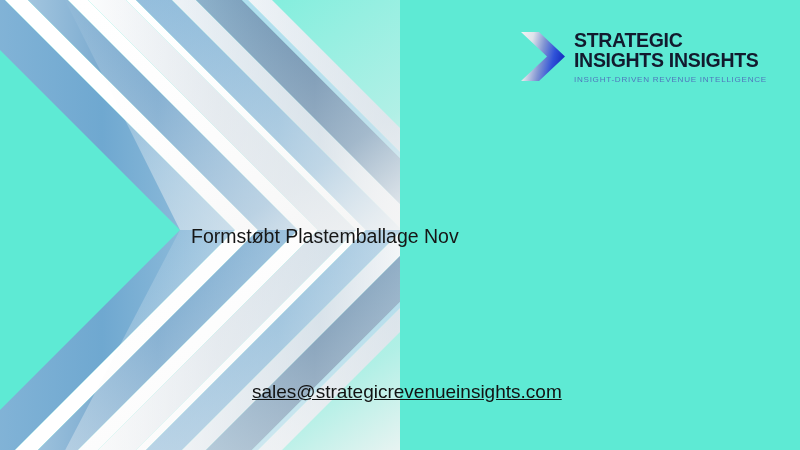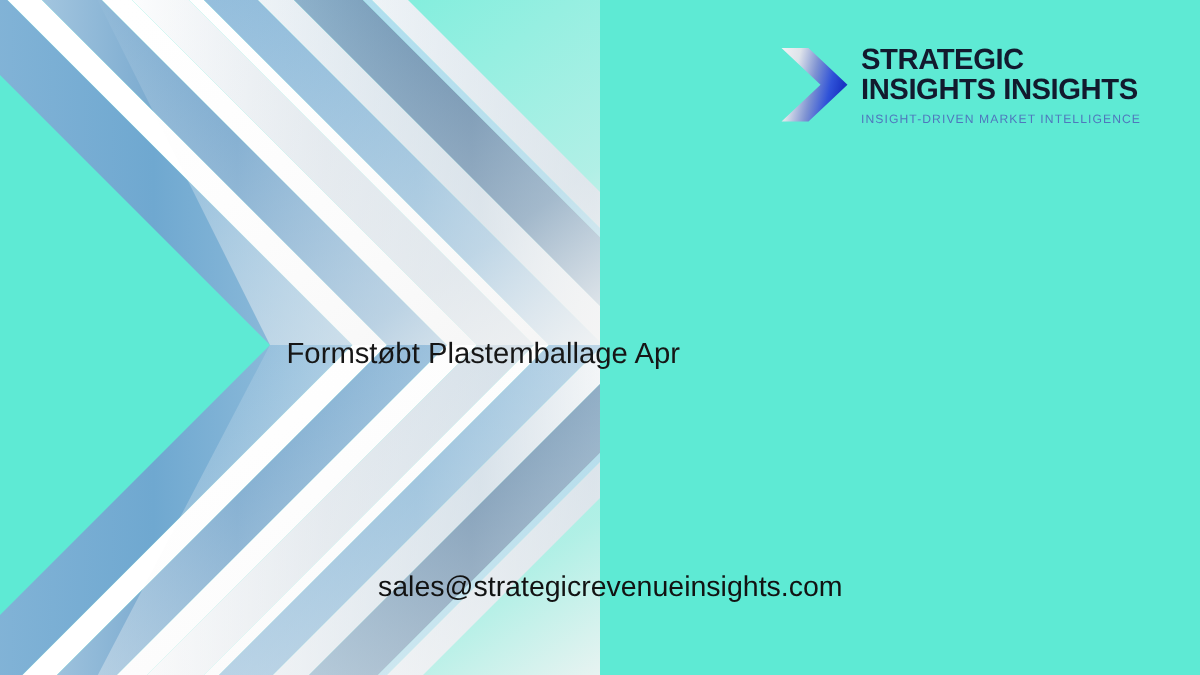--- a/index.html
+++ b/index.html
@@ -96,20 +96,21 @@
   #contact-email {
     position: absolute;
     left: 252px;
     top: 380px;
     color: #121212;
     font-size: 19px;
     line-height: 24px;
     font-weight: normal;
     white-space: nowrap;
     font-family: "Liberation Sans", sans-serif;
+    text-decoration: underline;
   }
 </style>
 </head>
 <body>
 
 <div id="slide">
 
   <div id="deco">
     <svg viewBox="0 0 400 450" xmlns="http://www.w3.org/2000/svg" aria-hidden="true">
       <defs>
@@ -205,23 +206,23 @@
             <stop offset="82%" stop-color="#2f52d8"></stop>
             <stop offset="100%" stop-color="#1a35c4"></stop>
           </linearGradient>
         </defs>
         <path d="M2,3 L20,3 L46,27.5 L20,52 L2,52 L28,27.5 Z" fill="url(#gMark)" stroke="none" stroke-linejoin="round"></path>
       </svg>
     </div>
     <div id="logo-text">
       <div class="logo-line">STRATEGIC</div>
       <div class="logo-line">INSIGHTS INSIGHTS</div>
-      <div id="logo-tagline">INSIGHT-DRIVEN MARKET INTELLIGENCE</div>
+      <div id="logo-tagline">INSIGHT-DRIVEN REVENUE INTELLIGENCE</div>
     </div>
   </div>
 
   <div id="report-title">
-    <span class="title-line">Formstøbt Plastemballage Apr</span>
+    <span class="title-line">Formstøbt Plastemballage Nov</span>
   </div>
 
   <div id="contact-email">sales@strategicrevenueinsights.com</div>
 
 </div>
 
 </body></html>

